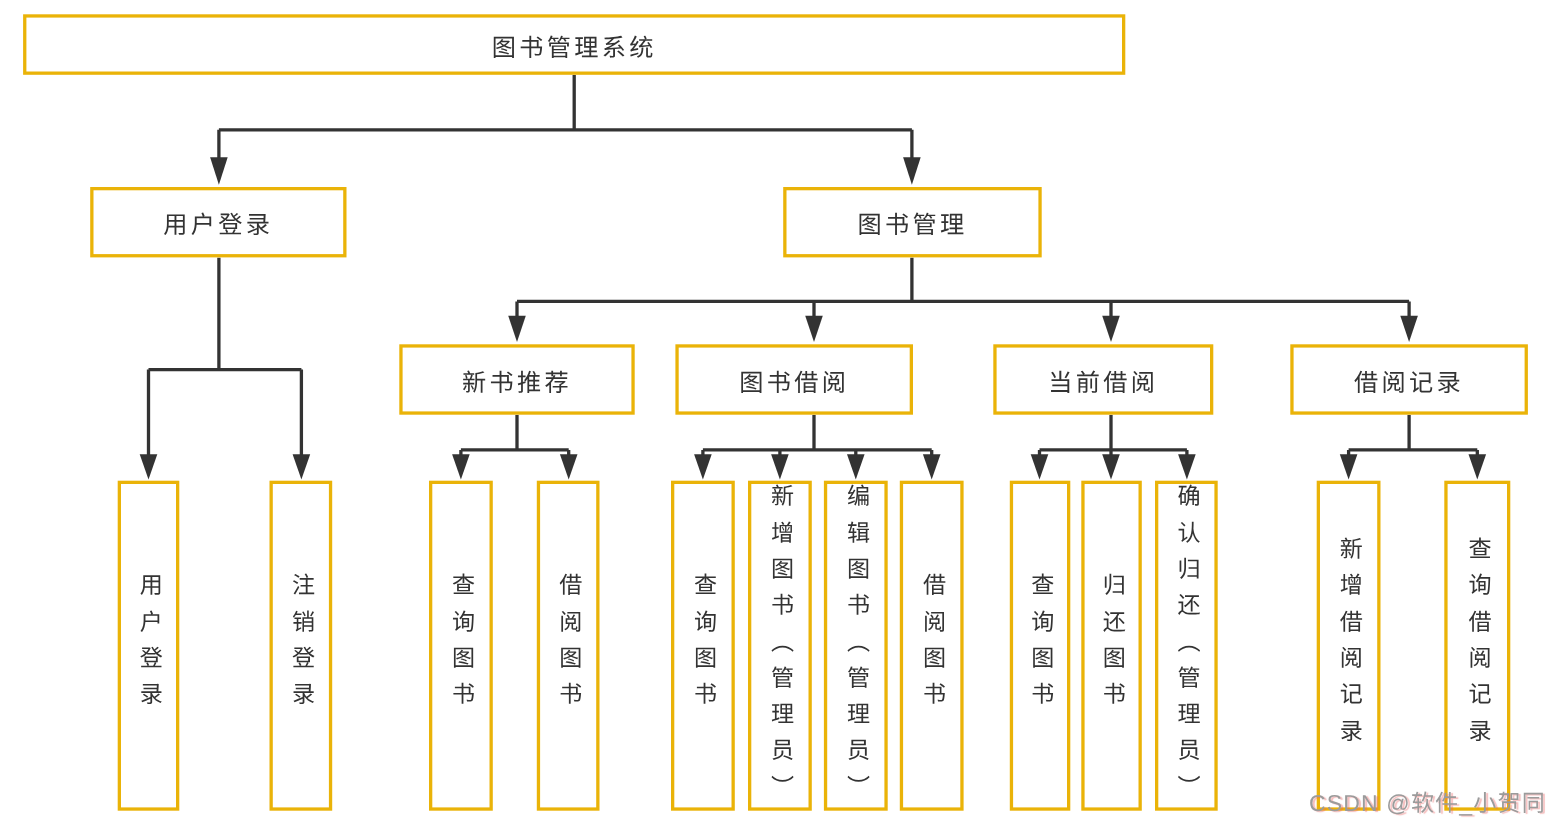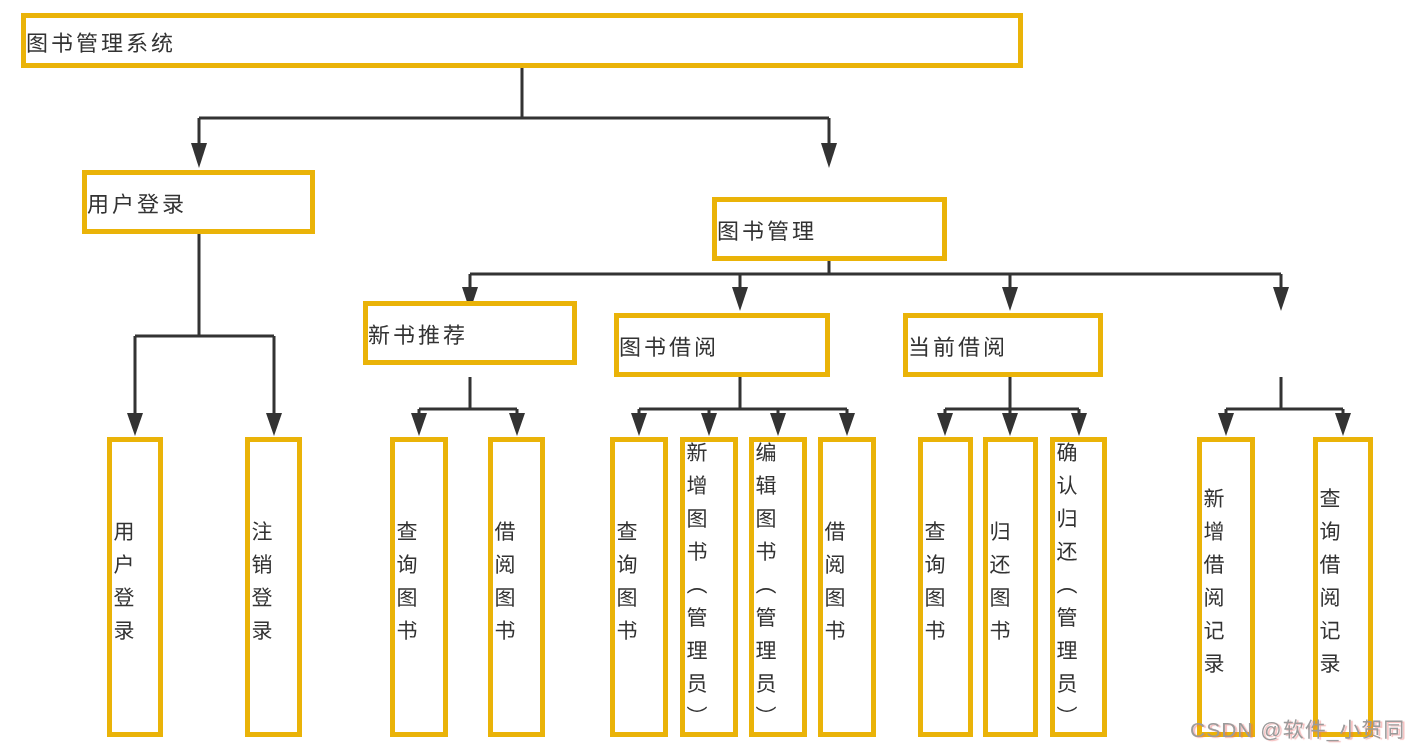--- a/index.html
+++ b/index.html
@@ -12,47 +12,47 @@
     overflow: hidden;
   }
   #connectors {
     position: absolute;
     left: 0; top: 0;
     width: 1405px; height: 747px;
   }
   .box {
     position: absolute;
     box-sizing: border-box;
-    border: 5px solid #eab308;
+    border: 3px solid #eab308;
     background: #ffffff;
     color: #333333;
     display: flex;
     align-items: center;
-    justify-content: flex-start;
+    justify-content: center;
     z-index: 2;
   }
   .hbox span {
     font-size: 22px;
     letter-spacing: 3px;
     white-space: nowrap;
     color: #333333;
   }
   .vbox span {
     writing-mode: vertical-rl;
     text-orientation: mixed;
     font-size: 21px;
     line-height: 1;
     letter-spacing: 12px;
     color: #333333;
   }
   
   .n-root   { left: 21px;   top: 13px;  width: 1002px; height: 55px; }
   .n-login  { left: 82px;   top: 170px; width: 233px;  height: 64px; }
-  .n-mgmt   { left: 712px;  top: 170px; width: 235px;  height: 64px; margin-top: 27px; }
-  .n-rec    { left: 363px;  top: 301px; width: 214px;  height: 64px; }
+  .n-mgmt   { left: 712px;  top: 170px; width: 235px;  height: 64px; }
+  .n-rec    { left: 363px;  top: 313px; width: 214px;  height: 64px; }
   .n-borrow { left: 614px;  top: 313px; width: 216px;  height: 64px; }
   .n-cur    { left: 903px;  top: 313px; width: 200px;  height: 64px; }
   .n-hist   { left: 1173px; top: 313px; width: 216px;  height: 64px; }
   .leaf { top: 437px; height: 300px; }
   .n-l1  { left: 107px;  width: 56px; }
   .n-l2  { left: 245px;  width: 57px; }
   .n-l3  { left: 390px;  width: 58px; }
   .n-l4  { left: 488px;  width: 57px; }
   .n-l5  { left: 610px;  width: 58px; }
   .n-l6  { left: 680px;  width: 58px; }
@@ -143,20 +143,23 @@
 
   <div class="box hbox n-rec">
     <span>新书推荐</span>
   </div>
   <div class="box hbox n-borrow">
     <span>图书借阅</span>
   </div>
   <div class="box hbox n-cur">
     <span>当前借阅</span>
   </div>
+  <div class="box hbox n-hist">
+    <span>借阅记录</span>
+  </div>
 
   <div class="box vbox leaf n-l1">
     <span>用户登录</span>
   </div>
   <div class="box vbox leaf n-l2">
     <span>注销登录</span>
   </div>
 
   <div class="box vbox leaf n-l3">
     <span>查询图书</span>

